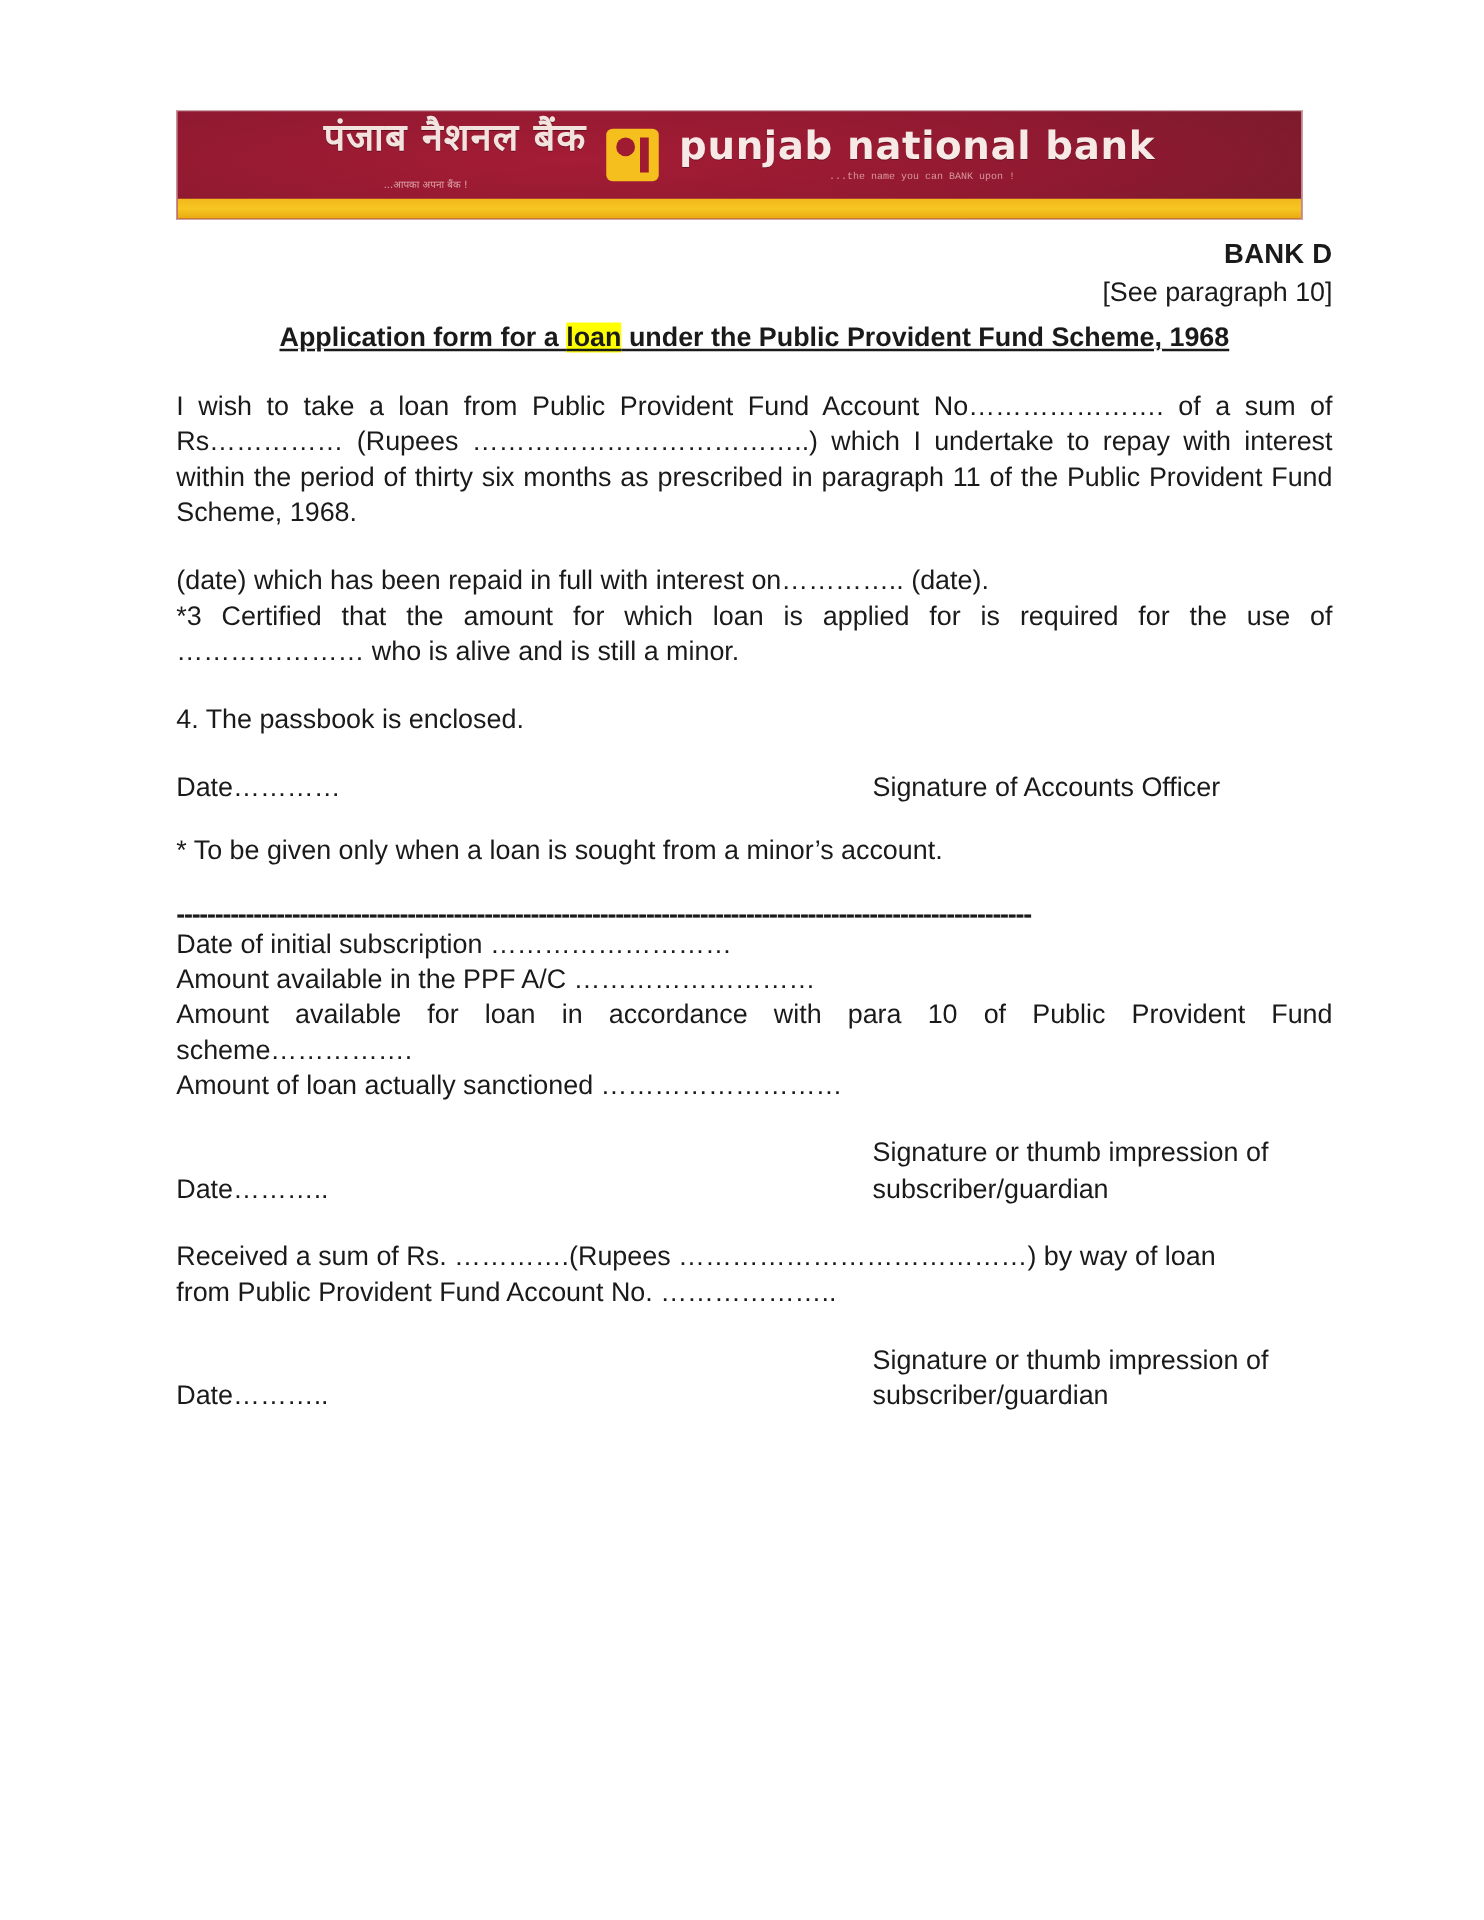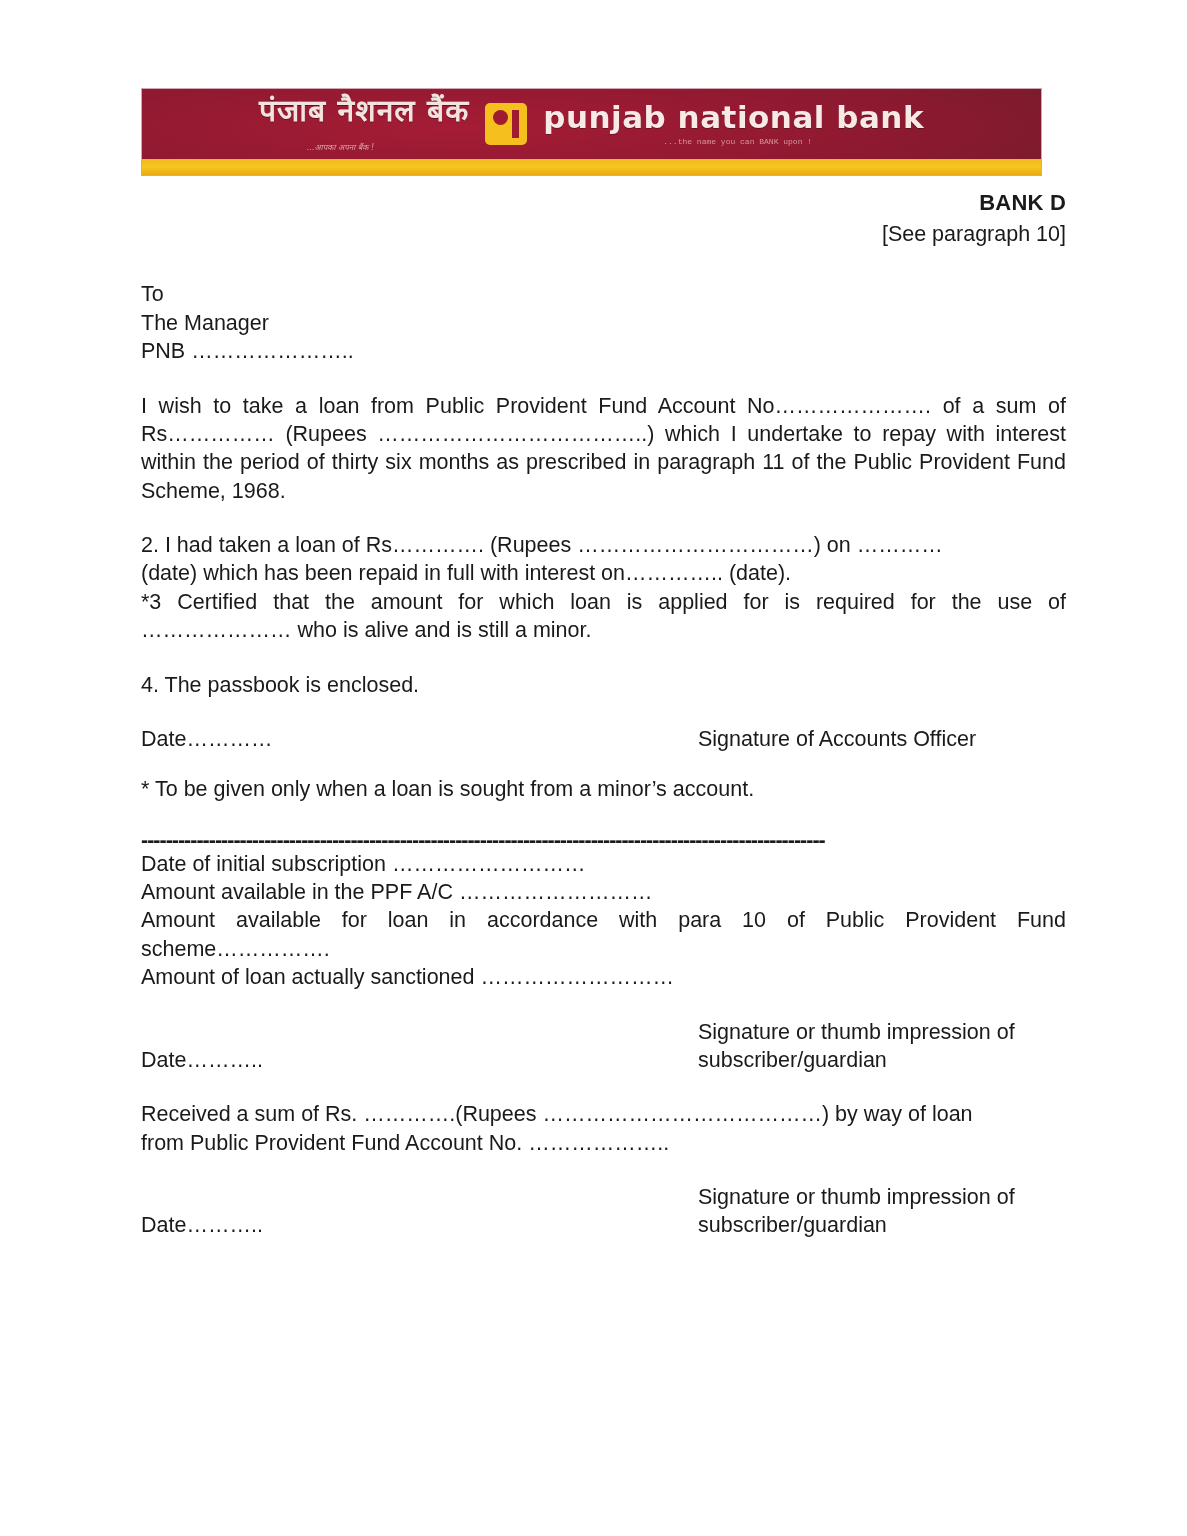--- a/index.html
+++ b/index.html
@@ -66,21 +66,20 @@
     letter-spacing: 1px;
     text-shadow: 0 1px 0 rgba(0,0,0,0.35);
   }
   .logo-hindi .hi-tag {
     font-family: "DejaVu Sans", sans-serif;
     font-size: 8px;
     color: #e8b9bd;
     margin-top: 18px;
     margin-left: 48px;
     opacity: 0.85;
-    font-style: italic;
   }
   .logo-mark {
     width: 42px;
     height: 42px;
     background: #f5bf1e;
     border-radius: 5px;
     position: relative;
     flex: none;
   }
   .logo-mark::before {
@@ -223,32 +222,27 @@
   </div>
 </div>
 
 <div class="doc">
 
   <div class="title-block">
     <div class="form-d">BANK D</div>
     <div class="see-para">[See paragraph 10]</div>
   </div>
 
-
-  <div class="addr">
-    <div>To</div>
-    <div>The Manager</div>
-    <div>PNB …………………..</div>
-  </div>
+  <div class="main-heading"><span>Application form for a </span><span class="hl">loan</span><span> under the Public Provident Fund Scheme, 1968</span></div>
+
 
   <div class="gap-lg"></div>
   <p class="body">I wish to take a loan from Public Provident Fund Account No…………………. of a sum of Rs……………   (Rupees ………………………………..) which I undertake to repay with interest within the period of thirty six months as prescribed in paragraph 11 of the Public Provident Fund Scheme, 1968.</p>
 
   <div class="gap-lg"></div>
-  <p class="body nowrapline">2. I had taken a loan of Rs…………. (Rupees ……………………………) on …………</p>
   <p class="body nowrapline">(date) which has been repaid in full with interest on………….. (date).</p>
   <p class="body" style="text-align:justify;text-align-last:justify;">*3 Certified that the amount for which loan is applied for is required for the use of</p>
   <p class="body nowrapline">………………… who is alive and is still a minor.</p>
 
   <div class="gap-lg"></div>
   <p class="body">4. The passbook is enclosed.</p>
 
   <div class="gap-lg"></div>
   <div class="two-col">
     <div class="left">Date…………</div>

